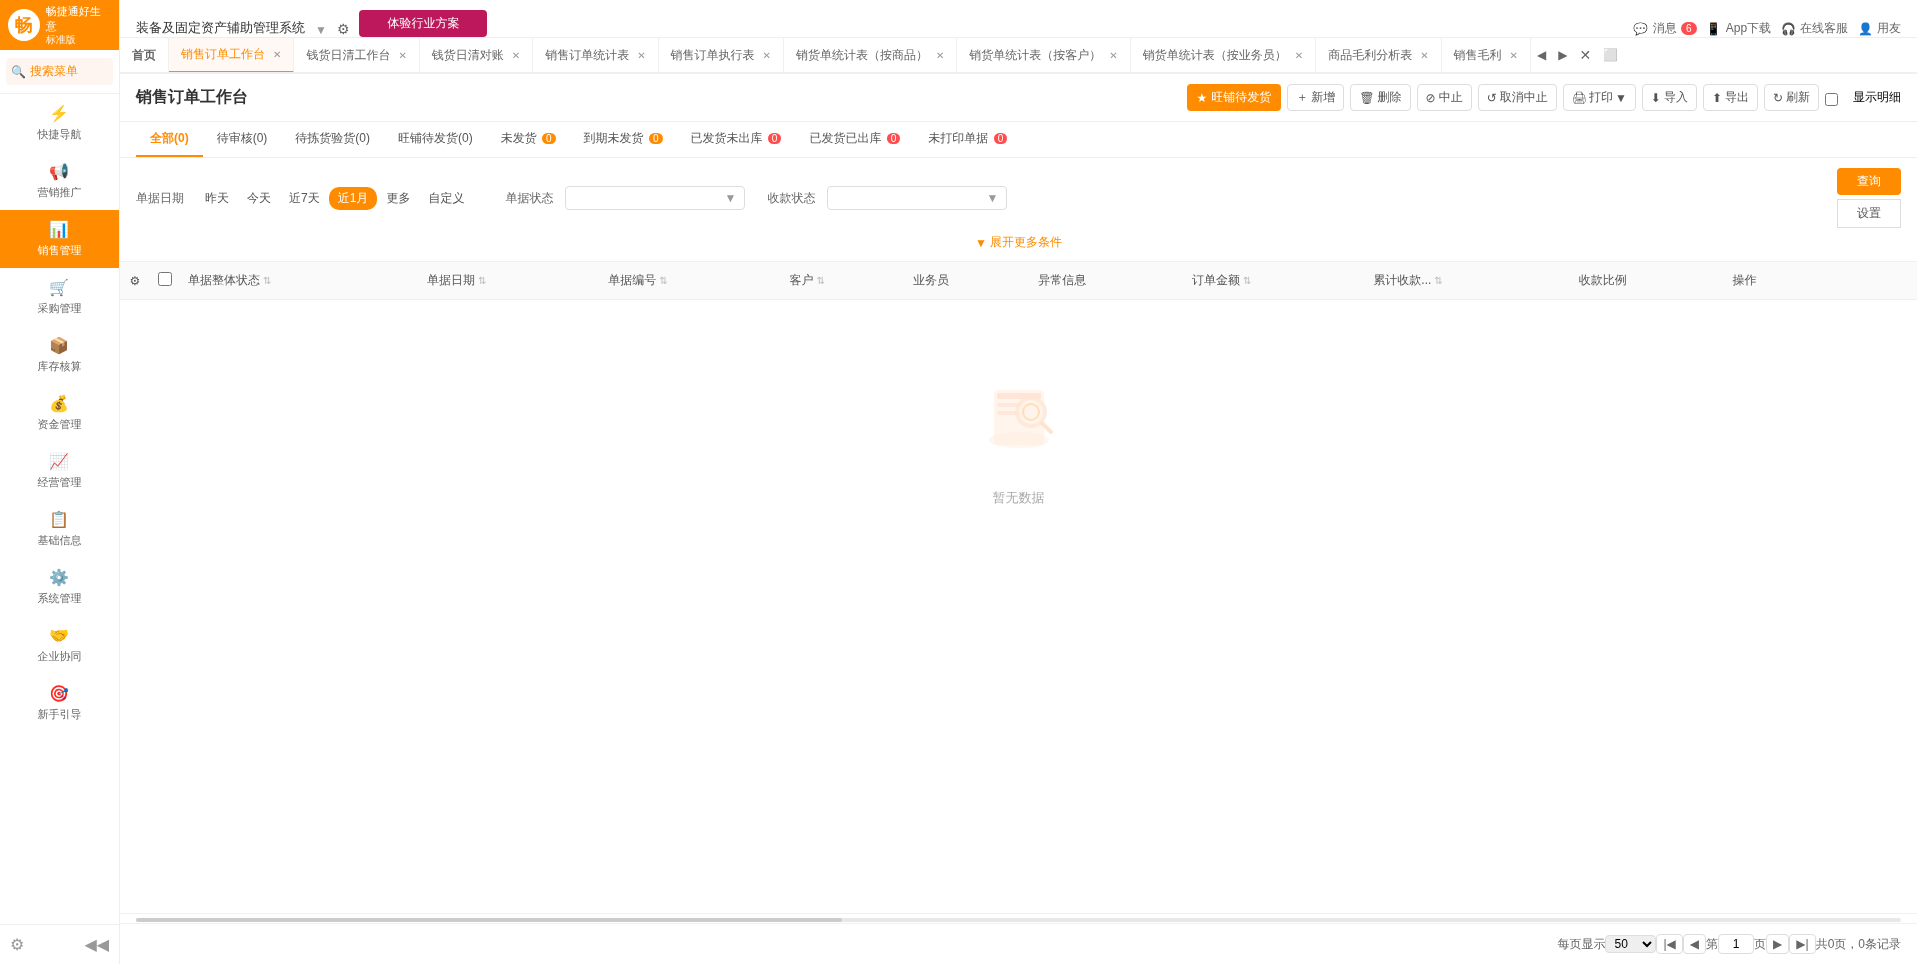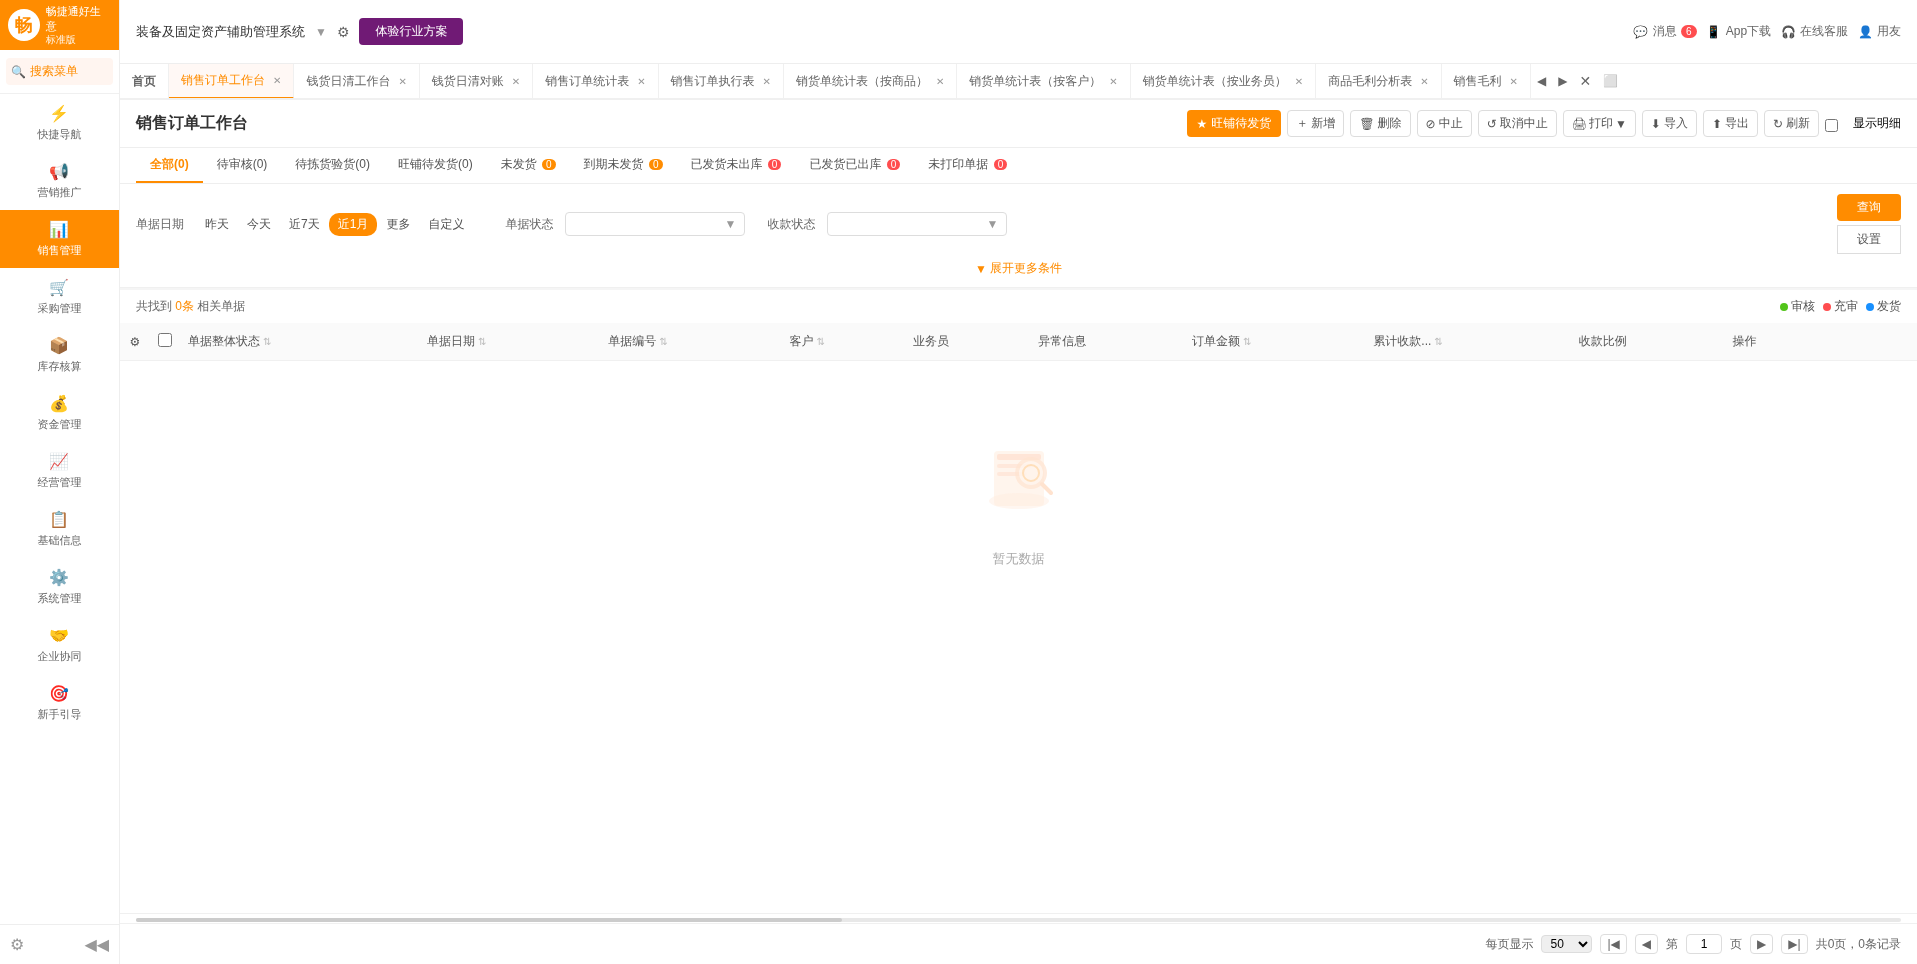--- a/index.html
+++ b/index.html
@@ -15,23 +15,23 @@
     .sidebar-nav { flex: 1; overflow-y: auto; }
     .sidebar-item { padding: 10px 8px; display: flex; flex-direction: column; align-items: center; gap: 4px; cursor: pointer; color: #666; font-size: 11px; }
     .sidebar-item.active { background: #ff8c00; color: #fff; }
     .sidebar-item-icon { font-size: 16px; }
     .sidebar-footer { padding: 10px; display: flex; align-items: center; justify-content: space-between; border-top: 1px solid #eee; }
 
     
     .main { flex: 1; display: flex; flex-direction: column; height: 964px; overflow: hidden; }
 
     
-    .topbar { height: 64px; background: #fff; display: flex; align-items: center; padding: 0 16px; border-bottom: 1px solid #eee; gap: 10px; }
+    .topbar { height: 38px; background: #fff; display: flex; align-items: flex-end; padding: 0 16px; border-bottom: 1px solid #eee; gap: 10px; }
     .topbar-action-item { display: flex; align-items: center; gap: 4px; color: #666; font-size: 12px; cursor: pointer; }
-    .btn-orange { background: #701a75; color: #fff; border: none; border-radius: 4px; padding: 5px 16px; font-size: 12px; cursor: pointer; }
+    .btn-orange { background: #be185d; color: #fff; border: none; border-radius: 4px; padding: 5px 28px; font-size: 12px; cursor: pointer; }
     .badge { background: #ff4d4f; color: #fff; border-radius: 10px; padding: 1px 5px; font-size: 10px; min-width: 16px; text-align: center; }
     .gear-icon { font-size: 14px; color: #666; cursor: pointer; }
 
     
     .tabbar { background: #fff; display: flex; align-items: center; border-bottom: 2px solid #f0f0f0; overflow: hidden; height: 36px; }
     .tab { padding: 0 12px; height: 36px; display: flex; align-items: center; gap: 4px; font-size: 12px; color: #666; cursor: pointer; white-space: nowrap; border-right: 1px solid #f0f0f0; flex-shrink: 0; }
     .tab.active { color: #ff8c00; background: #fff8f5; border-bottom: 2px solid #ff8c00; }
     .tab.home { background: #fff; font-weight: bold; }
     .tab-close { color: #999; font-size: 10px; margin-left: 4px; }
     .tab-nav-btn { padding: 0 6px; height: 36px; display: flex; align-items: center; cursor: pointer; color: #666; font-size: 12px; background: #fff; border: none; flex-shrink: 0; }
@@ -87,21 +87,21 @@
     .sort-icon { color: #bbb; font-size: 10px; }
     .col-checkbox { width: 30px; text-align: center; }
     .col-settings { width: 30px; text-align: center; }
 
     
     .empty-state { display: flex; flex-direction: column; align-items: center; justify-content: center; padding: 60px; color: #999; }
     .empty-icon { font-size: 80px; margin-bottom: 10px; opacity: 0.4; }
     .empty-text { font-size: 13px; color: #aaa; }
 
     
-    .pagination { background: #fff; padding: 10px 16px; display: flex; align-items: center; justify-content: flex-end; gap: 8px; border-top: 1px solid #f0f0f0; }
+    .pagination { background: #fff; padding: 10px 16px; display: flex; align-items: center; justify-content: flex-end; border-top: 1px solid #f0f0f0; }
     .pagination-text { font-size: 12px; color: #666; }
     .pagination-select { border: 1px solid #ddd; border-radius: 4px; padding: 0 4px; font-size: 12px; }
     .pagination-btn { border: 1px solid #ddd; background: #fff; border-radius: 4px; padding: 2px 6px; font-size: 12px; cursor: pointer; color: #666; }
     .pagination-input { border: 1px solid #ddd; border-radius: 4px; padding: 2px 4px; font-size: 12px; width: 36px; text-align: center; }
     .scrollbar-area { height: 10px; background: #fff; border-top: 1px solid #f0f0f0; padding: 4px 16px; }
     .scrollbar-track { height: 4px; background: #e8e8e8; border-radius: 2px; position: relative; }
     .scrollbar-thumb { height: 4px; background: #ccc; border-radius: 2px; width: 40%; position: absolute; left: 0; }
 
     
     .checkbox { width: 14px; height: 14px; border: 1px solid #ddd; border-radius: 2px; cursor: pointer; }
@@ -366,39 +366,20 @@
         </div>
       </div>
       <div style="display:flex;justify-content:center;margin-top:6px;">
         <button class="btn-expand">
           <span>▼</span>
           <span>展开更多条件</span>
         </button>
       </div>
     </div>
 
-    <div class="stats-bar">
-      <div class="stats-text">
-        共找到 <span>0条</span> 相关单据
-      </div>
-      <div class="stats-actions">
-        <span class="stats-action-btn">
-          <span class="dot dot-green"></span>
-          <span>审核</span>
-        </span>
-        <span class="stats-action-btn">
-          <span class="dot dot-red"></span>
-          <span>充审</span>
-        </span>
-        <span class="stats-action-btn">
-          <span class="dot dot-blue"></span>
-          <span>发货</span>
-        </span>
-      </div>
-    </div>
 
     <div class="table-container">
       <table>
         <thead>
           <tr>
             <th class="col-settings">
               <span>⚙</span>
             </th>
             <th class="col-checkbox">
               <input type="checkbox" class="checkbox" style="">

